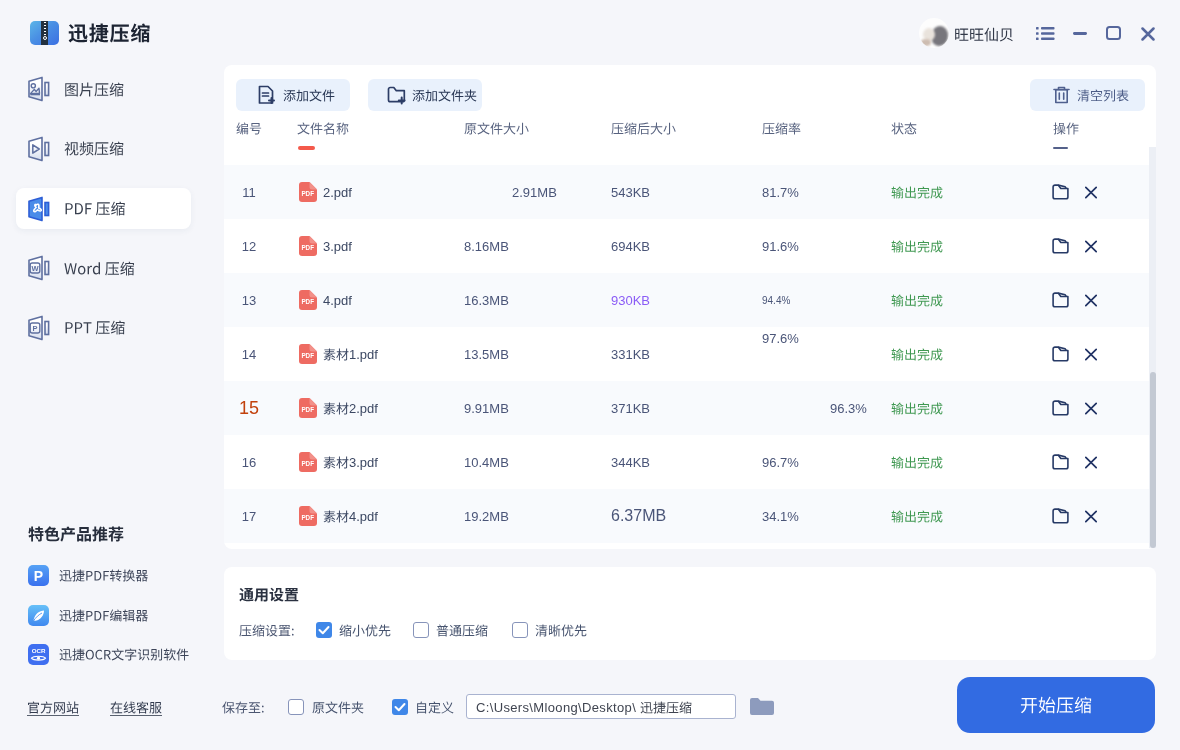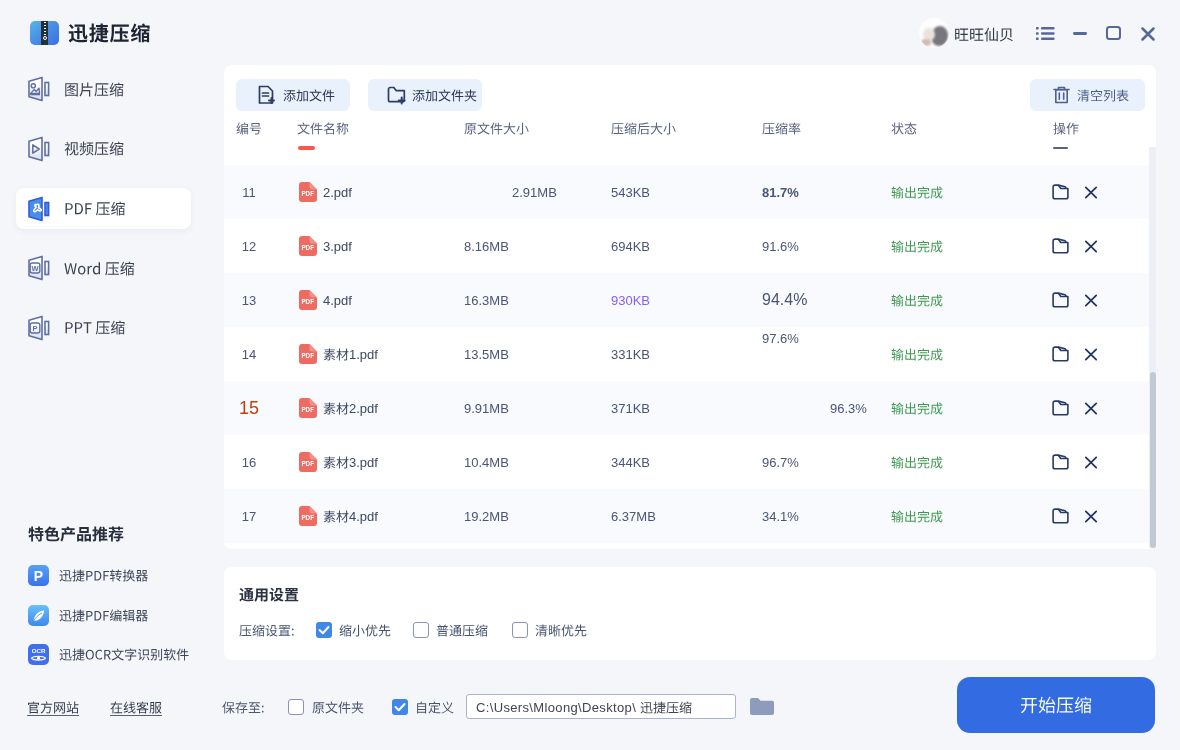--- a/index.html
+++ b/index.html
@@ -237,21 +237,21 @@
 <div class="abs" style="left:1053px;top:146.5px;width:15px;height:2.5px;border-radius:1px;background:#54618a"></div>
 <div style="position:absolute;left:249.0px;top:192.0px;transform:translate(-50%,-50%);font-size:13px;font-weight:400;color:#4a5578;white-space:nowrap;">11</div>
 <svg class="abs" style="left:299px;top:182px" width="18" height="20" viewBox="0 0 18 20">
 <path d="M0 3 a3 3 0 0 1 3-3 H10.5 L18 7.5 V17 a3 3 0 0 1-3 3 H3 a3 3 0 0 1-3-3 Z" fill="#ee6b62"></path>
 <path d="M10.5 0 L18 7.5 H13 a2.5 2.5 0 0 1-2.5-2.5 Z" fill="#f29089"></path>
 <text x="8.7" y="13.8" font-family="Liberation Sans" font-size="6.3" font-weight="bold" fill="#fff" text-anchor="middle">PDF</text>
   </svg>
 <div style="position:absolute;left:323.0px;top:192.0px;transform:translateY(-50%);font-size:13px;font-weight:400;color:#3c4863;white-space:nowrap;">2.pdf</div>
 <div style="position:absolute;left:464.0px;top:192.0px;transform:translateY(-50%);font-size:13px;font-weight:400;color:#4a5578;white-space:nowrap;margin-left:48px;">2.91MB</div>
 <div style="position:absolute;left:611.0px;top:192.0px;transform:translateY(-50%);font-size:13px;font-weight:400;color:#4a5578;white-space:nowrap;">543KB</div>
-<div style="position:absolute;left:762.0px;top:192.0px;transform:translateY(-50%);font-size:13px;font-weight:700;color:#4a5578;white-space:nowrap;">81.7%</div>
+<div style="position:absolute;left:762.0px;top:192.0px;transform:translateY(-50%);font-size:13px;font-weight:400;color:#4a5578;white-space:nowrap;">81.7%</div>
 <div style="position:absolute;left:891.0px;top:185.5px;line-height:0"><svg width="52.0" height="13.0" viewBox="0 0 4000 1000">
       <path fill="#3f9851" transform="translate(0 880)" d="M734 -447V-85H793V-447ZM861 -484V-5C861 6 857 9 846 10C833 10 793 10 747 9C757 27 765 54 767 71C826 71 866 70 890 60C915 49 922 31 922 -5V-484ZM71 -330C79 -338 108 -344 140 -344H219V-206C152 -190 90 -176 42 -167L59 -96L219 -137V79H285V-154L368 -176L362 -239L285 -221V-344H365V-413H285V-565H219V-413H132C158 -483 183 -566 203 -652H367V-720H217C225 -756 231 -792 236 -827L166 -839C162 -800 157 -759 150 -720H47V-652H137C119 -569 100 -501 91 -475C77 -430 65 -398 48 -393C56 -376 67 -344 71 -330ZM659 -843C593 -738 469 -639 348 -583C366 -568 386 -545 397 -527C424 -541 451 -557 477 -574V-532H847V-581C872 -566 899 -551 926 -537C935 -557 956 -581 974 -596C869 -641 774 -698 698 -783L720 -816ZM506 -594C562 -635 615 -683 659 -734C710 -678 765 -633 826 -594ZM614 -406V-327H477V-406ZM415 -466V76H477V-130H614V1C614 10 612 12 604 13C594 13 568 13 537 12C546 30 554 57 556 74C599 74 630 74 651 63C672 52 677 33 677 1V-466ZM477 -269H614V-187H477Z M1104 -341V21H1814V78H1895V-341H1814V-54H1539V-404H1855V-750H1774V-477H1539V-839H1457V-477H1228V-749H1150V-404H1457V-54H1187V-341Z M2227 -546V-477H2771V-546ZM2056 -360V-290H2325C2313 -112 2272 -25 2044 19C2058 34 2078 62 2084 81C2334 28 2387 -81 2402 -290H2578V-39C2578 41 2601 64 2694 64C2713 64 2827 64 2847 64C2927 64 2948 29 2957 -108C2937 -114 2905 -126 2888 -138C2885 -23 2879 -5 2841 -5C2815 -5 2721 -5 2701 -5C2660 -5 2653 -10 2653 -39V-290H2943V-360ZM2421 -827C2439 -796 2458 -758 2471 -725H2082V-503H2157V-653H2838V-503H2916V-725H2560C2546 -762 2520 -812 2496 -849Z M3544 -839C3544 -782 3546 -725 3549 -670H3128V-389C3128 -259 3119 -86 3036 37C3054 46 3086 72 3099 87C3191 -45 3206 -247 3206 -388V-395H3389C3385 -223 3380 -159 3367 -144C3359 -135 3350 -133 3335 -133C3318 -133 3275 -133 3229 -138C3241 -119 3249 -89 3250 -68C3299 -65 3345 -65 3371 -67C3398 -70 3415 -77 3431 -96C3452 -123 3457 -208 3462 -433C3462 -443 3463 -465 3463 -465H3206V-597H3554C3566 -435 3590 -287 3628 -172C3562 -96 3485 -34 3396 13C3412 28 3439 59 3451 75C3528 29 3597 -26 3658 -92C3704 11 3764 73 3841 73C3918 73 3946 23 3959 -148C3939 -155 3911 -172 3894 -189C3888 -56 3876 -4 3847 -4C3796 -4 3751 -61 3714 -159C3788 -255 3847 -369 3890 -500L3815 -519C3783 -418 3740 -327 3686 -247C3660 -344 3641 -463 3630 -597H3951V-670H3626C3623 -725 3622 -781 3622 -839ZM3671 -790C3735 -757 3812 -706 3850 -670L3897 -722C3858 -756 3779 -805 3716 -836Z"></path>
     </svg></div>
 <svg class="abs" style="left:1052px;top:184px" width="17" height="16" viewBox="0 0 17 16" fill="none" stroke="#273a66" stroke-width="1.6">
 <path d="M1.1 12.9 V3 A1.9 1.9 0 0 1 3 1.1 H6.2 L8.8 4.5 H15.9 V12.9 A1.9 1.9 0 0 1 14 14.8 H3 A1.9 1.9 0 0 1 1.1 12.9 Z" stroke-linejoin="round"></path>
 <path d="M6.2 1.1 L13.2 2.8 L14.2 4.5" stroke-linejoin="round"></path>
   </svg>
 <svg class="abs" style="left:1085px;top:185.5px" width="12" height="13" viewBox="0 0 12 13">
     <path d="M0.8 1.3 L11.2 11.7 M11.2 1.3 L0.8 11.7" stroke="#203264" stroke-width="1.7" stroke-linecap="round"></path>
   </svg>
@@ -277,21 +277,21 @@
   </svg>
 <div style="position:absolute;left:249.0px;top:300.0px;transform:translate(-50%,-50%);font-size:13px;font-weight:400;color:#4a5578;white-space:nowrap;">13</div>
 <svg class="abs" style="left:299px;top:290px" width="18" height="20" viewBox="0 0 18 20">
 <path d="M0 3 a3 3 0 0 1 3-3 H10.5 L18 7.5 V17 a3 3 0 0 1-3 3 H3 a3 3 0 0 1-3-3 Z" fill="#ee6b62"></path>
 <path d="M10.5 0 L18 7.5 H13 a2.5 2.5 0 0 1-2.5-2.5 Z" fill="#f29089"></path>
 <text x="8.7" y="13.8" font-family="Liberation Sans" font-size="6.3" font-weight="bold" fill="#fff" text-anchor="middle">PDF</text>
   </svg>
 <div style="position:absolute;left:323.0px;top:300.0px;transform:translateY(-50%);font-size:13px;font-weight:400;color:#3c4863;white-space:nowrap;">4.pdf</div>
 <div style="position:absolute;left:464.0px;top:300.0px;transform:translateY(-50%);font-size:13px;font-weight:400;color:#4a5578;white-space:nowrap;">16.3MB</div>
 <div style="position:absolute;left:611.0px;top:300.0px;transform:translateY(-50%);font-size:13px;font-weight:400;color:#8b5cf6;white-space:nowrap;">930KB</div>
-<div style="position:absolute;left:762.0px;top:300.0px;transform:translateY(-50%);font-size:16px;font-weight:400;color:#4a5578;white-space:nowrap;">94.4%</div>
+<div style="position:absolute;left:762.0px;top:300.0px;transform:translateY(-50%);font-size:10px;font-weight:400;color:#4a5578;white-space:nowrap;">94.4%</div>
 <div style="position:absolute;left:891.0px;top:293.5px;line-height:0"><svg width="52.0" height="13.0" viewBox="0 0 4000 1000">
       <path fill="#3f9851" transform="translate(0 880)" d="M734 -447V-85H793V-447ZM861 -484V-5C861 6 857 9 846 10C833 10 793 10 747 9C757 27 765 54 767 71C826 71 866 70 890 60C915 49 922 31 922 -5V-484ZM71 -330C79 -338 108 -344 140 -344H219V-206C152 -190 90 -176 42 -167L59 -96L219 -137V79H285V-154L368 -176L362 -239L285 -221V-344H365V-413H285V-565H219V-413H132C158 -483 183 -566 203 -652H367V-720H217C225 -756 231 -792 236 -827L166 -839C162 -800 157 -759 150 -720H47V-652H137C119 -569 100 -501 91 -475C77 -430 65 -398 48 -393C56 -376 67 -344 71 -330ZM659 -843C593 -738 469 -639 348 -583C366 -568 386 -545 397 -527C424 -541 451 -557 477 -574V-532H847V-581C872 -566 899 -551 926 -537C935 -557 956 -581 974 -596C869 -641 774 -698 698 -783L720 -816ZM506 -594C562 -635 615 -683 659 -734C710 -678 765 -633 826 -594ZM614 -406V-327H477V-406ZM415 -466V76H477V-130H614V1C614 10 612 12 604 13C594 13 568 13 537 12C546 30 554 57 556 74C599 74 630 74 651 63C672 52 677 33 677 1V-466ZM477 -269H614V-187H477Z M1104 -341V21H1814V78H1895V-341H1814V-54H1539V-404H1855V-750H1774V-477H1539V-839H1457V-477H1228V-749H1150V-404H1457V-54H1187V-341Z M2227 -546V-477H2771V-546ZM2056 -360V-290H2325C2313 -112 2272 -25 2044 19C2058 34 2078 62 2084 81C2334 28 2387 -81 2402 -290H2578V-39C2578 41 2601 64 2694 64C2713 64 2827 64 2847 64C2927 64 2948 29 2957 -108C2937 -114 2905 -126 2888 -138C2885 -23 2879 -5 2841 -5C2815 -5 2721 -5 2701 -5C2660 -5 2653 -10 2653 -39V-290H2943V-360ZM2421 -827C2439 -796 2458 -758 2471 -725H2082V-503H2157V-653H2838V-503H2916V-725H2560C2546 -762 2520 -812 2496 -849Z M3544 -839C3544 -782 3546 -725 3549 -670H3128V-389C3128 -259 3119 -86 3036 37C3054 46 3086 72 3099 87C3191 -45 3206 -247 3206 -388V-395H3389C3385 -223 3380 -159 3367 -144C3359 -135 3350 -133 3335 -133C3318 -133 3275 -133 3229 -138C3241 -119 3249 -89 3250 -68C3299 -65 3345 -65 3371 -67C3398 -70 3415 -77 3431 -96C3452 -123 3457 -208 3462 -433C3462 -443 3463 -465 3463 -465H3206V-597H3554C3566 -435 3590 -287 3628 -172C3562 -96 3485 -34 3396 13C3412 28 3439 59 3451 75C3528 29 3597 -26 3658 -92C3704 11 3764 73 3841 73C3918 73 3946 23 3959 -148C3939 -155 3911 -172 3894 -189C3888 -56 3876 -4 3847 -4C3796 -4 3751 -61 3714 -159C3788 -255 3847 -369 3890 -500L3815 -519C3783 -418 3740 -327 3686 -247C3660 -344 3641 -463 3630 -597H3951V-670H3626C3623 -725 3622 -781 3622 -839ZM3671 -790C3735 -757 3812 -706 3850 -670L3897 -722C3858 -756 3779 -805 3716 -836Z"></path>
     </svg></div>
 <svg class="abs" style="left:1052px;top:292px" width="17" height="16" viewBox="0 0 17 16" fill="none" stroke="#273a66" stroke-width="1.6">
 <path d="M1.1 12.9 V3 A1.9 1.9 0 0 1 3 1.1 H6.2 L8.8 4.5 H15.9 V12.9 A1.9 1.9 0 0 1 14 14.8 H3 A1.9 1.9 0 0 1 1.1 12.9 Z" stroke-linejoin="round"></path>
 <path d="M6.2 1.1 L13.2 2.8 L14.2 4.5" stroke-linejoin="round"></path>
   </svg>
 <svg class="abs" style="left:1085px;top:293.5px" width="12" height="13" viewBox="0 0 12 13">
     <path d="M0.8 1.3 L11.2 11.7 M11.2 1.3 L0.8 11.7" stroke="#203264" stroke-width="1.7" stroke-linecap="round"></path>
   </svg>
@@ -368,21 +368,21 @@
 <svg class="abs" style="left:299px;top:506px" width="18" height="20" viewBox="0 0 18 20">
 <path d="M0 3 a3 3 0 0 1 3-3 H10.5 L18 7.5 V17 a3 3 0 0 1-3 3 H3 a3 3 0 0 1-3-3 Z" fill="#ee6b62"></path>
 <path d="M10.5 0 L18 7.5 H13 a2.5 2.5 0 0 1-2.5-2.5 Z" fill="#f29089"></path>
 <text x="8.7" y="13.8" font-family="Liberation Sans" font-size="6.3" font-weight="bold" fill="#fff" text-anchor="middle">PDF</text>
   </svg>
 <div style="position:absolute;left:323px;top:509.5px;line-height:0"><svg width="26.0" height="13.0" viewBox="0 0 2000 1000">
       <path fill="#3c4863" transform="translate(0 880)" d="M636 -86C721 -44 828 21 880 64L939 18C882 -26 774 -87 691 -127ZM293 -128C233 -72 135 -20 46 15C63 27 91 53 104 66C190 27 293 -36 362 -101ZM193 -294C211 -301 240 -305 440 -316C349 -277 270 -248 236 -237C176 -216 131 -204 98 -201C104 -182 114 -149 116 -135C143 -143 182 -148 479 -165V-8C479 4 475 7 458 8C443 9 389 9 327 7C339 27 351 55 355 77C429 77 479 76 510 65C543 53 552 33 552 -6V-169L801 -183C828 -160 851 -137 867 -118L926 -159C884 -206 797 -271 728 -315L673 -279C694 -265 717 -249 739 -233L328 -213C466 -258 606 -316 740 -388L688 -436C651 -415 610 -394 569 -374L337 -362C391 -385 444 -412 495 -444L471 -463H950V-523H536V-588H844V-645H536V-709H903V-767H536V-841H461V-767H105V-709H461V-645H160V-588H461V-523H54V-463H406C340 -421 267 -388 243 -378C215 -367 193 -360 173 -358C180 -340 190 -308 193 -294Z M1777 -839V-625H1477V-553H1752C1676 -395 1545 -227 1419 -141C1437 -126 1460 -99 1472 -79C1583 -164 1697 -306 1777 -449V-22C1777 -4 1770 2 1752 2C1733 3 1668 4 1604 2C1614 23 1626 58 1630 79C1716 79 1775 77 1808 64C1842 52 1855 30 1855 -23V-553H1959V-625H1855V-839ZM1227 -840V-626H1060V-553H1217C1178 -414 1102 -259 1026 -175C1039 -156 1059 -125 1068 -103C1127 -173 1184 -287 1227 -405V79H1302V-437C1344 -383 1396 -312 1418 -275L1466 -339C1441 -370 1338 -490 1302 -527V-553H1440V-626H1302V-840Z"></path>
     </svg></div>
 <div style="position:absolute;left:349.0px;top:516.0px;transform:translateY(-50%);font-size:13px;font-weight:400;color:#3c4863;white-space:nowrap;">4.pdf</div>
 <div style="position:absolute;left:464.0px;top:516.0px;transform:translateY(-50%);font-size:13px;font-weight:400;color:#4a5578;white-space:nowrap;">19.2MB</div>
-<div style="position:absolute;left:611.0px;top:516.0px;transform:translateY(-50%);font-size:13px;font-weight:400;color:#4a5578;white-space:nowrap;">6.37MB</div>
+<div style="position:absolute;left:611.0px;top:516.0px;transform:translateY(-50%);font-size:16px;font-weight:400;color:#4a5578;white-space:nowrap;">6.37MB</div>
 <div style="position:absolute;left:762.0px;top:516.0px;transform:translateY(-50%);font-size:13px;font-weight:400;color:#4a5578;white-space:nowrap;">34.1%</div>
 <div style="position:absolute;left:891.0px;top:509.5px;line-height:0"><svg width="52.0" height="13.0" viewBox="0 0 4000 1000">
       <path fill="#3f9851" transform="translate(0 880)" d="M734 -447V-85H793V-447ZM861 -484V-5C861 6 857 9 846 10C833 10 793 10 747 9C757 27 765 54 767 71C826 71 866 70 890 60C915 49 922 31 922 -5V-484ZM71 -330C79 -338 108 -344 140 -344H219V-206C152 -190 90 -176 42 -167L59 -96L219 -137V79H285V-154L368 -176L362 -239L285 -221V-344H365V-413H285V-565H219V-413H132C158 -483 183 -566 203 -652H367V-720H217C225 -756 231 -792 236 -827L166 -839C162 -800 157 -759 150 -720H47V-652H137C119 -569 100 -501 91 -475C77 -430 65 -398 48 -393C56 -376 67 -344 71 -330ZM659 -843C593 -738 469 -639 348 -583C366 -568 386 -545 397 -527C424 -541 451 -557 477 -574V-532H847V-581C872 -566 899 -551 926 -537C935 -557 956 -581 974 -596C869 -641 774 -698 698 -783L720 -816ZM506 -594C562 -635 615 -683 659 -734C710 -678 765 -633 826 -594ZM614 -406V-327H477V-406ZM415 -466V76H477V-130H614V1C614 10 612 12 604 13C594 13 568 13 537 12C546 30 554 57 556 74C599 74 630 74 651 63C672 52 677 33 677 1V-466ZM477 -269H614V-187H477Z M1104 -341V21H1814V78H1895V-341H1814V-54H1539V-404H1855V-750H1774V-477H1539V-839H1457V-477H1228V-749H1150V-404H1457V-54H1187V-341Z M2227 -546V-477H2771V-546ZM2056 -360V-290H2325C2313 -112 2272 -25 2044 19C2058 34 2078 62 2084 81C2334 28 2387 -81 2402 -290H2578V-39C2578 41 2601 64 2694 64C2713 64 2827 64 2847 64C2927 64 2948 29 2957 -108C2937 -114 2905 -126 2888 -138C2885 -23 2879 -5 2841 -5C2815 -5 2721 -5 2701 -5C2660 -5 2653 -10 2653 -39V-290H2943V-360ZM2421 -827C2439 -796 2458 -758 2471 -725H2082V-503H2157V-653H2838V-503H2916V-725H2560C2546 -762 2520 -812 2496 -849Z M3544 -839C3544 -782 3546 -725 3549 -670H3128V-389C3128 -259 3119 -86 3036 37C3054 46 3086 72 3099 87C3191 -45 3206 -247 3206 -388V-395H3389C3385 -223 3380 -159 3367 -144C3359 -135 3350 -133 3335 -133C3318 -133 3275 -133 3229 -138C3241 -119 3249 -89 3250 -68C3299 -65 3345 -65 3371 -67C3398 -70 3415 -77 3431 -96C3452 -123 3457 -208 3462 -433C3462 -443 3463 -465 3463 -465H3206V-597H3554C3566 -435 3590 -287 3628 -172C3562 -96 3485 -34 3396 13C3412 28 3439 59 3451 75C3528 29 3597 -26 3658 -92C3704 11 3764 73 3841 73C3918 73 3946 23 3959 -148C3939 -155 3911 -172 3894 -189C3888 -56 3876 -4 3847 -4C3796 -4 3751 -61 3714 -159C3788 -255 3847 -369 3890 -500L3815 -519C3783 -418 3740 -327 3686 -247C3660 -344 3641 -463 3630 -597H3951V-670H3626C3623 -725 3622 -781 3622 -839ZM3671 -790C3735 -757 3812 -706 3850 -670L3897 -722C3858 -756 3779 -805 3716 -836Z"></path>
     </svg></div>
 <svg class="abs" style="left:1052px;top:508px" width="17" height="16" viewBox="0 0 17 16" fill="none" stroke="#273a66" stroke-width="1.6">
 <path d="M1.1 12.9 V3 A1.9 1.9 0 0 1 3 1.1 H6.2 L8.8 4.5 H15.9 V12.9 A1.9 1.9 0 0 1 14 14.8 H3 A1.9 1.9 0 0 1 1.1 12.9 Z" stroke-linejoin="round"></path>
 <path d="M6.2 1.1 L13.2 2.8 L14.2 4.5" stroke-linejoin="round"></path>
   </svg>
 <svg class="abs" style="left:1085px;top:509.5px" width="12" height="13" viewBox="0 0 12 13">
     <path d="M0.8 1.3 L11.2 11.7 M11.2 1.3 L0.8 11.7" stroke="#203264" stroke-width="1.7" stroke-linecap="round"></path>

